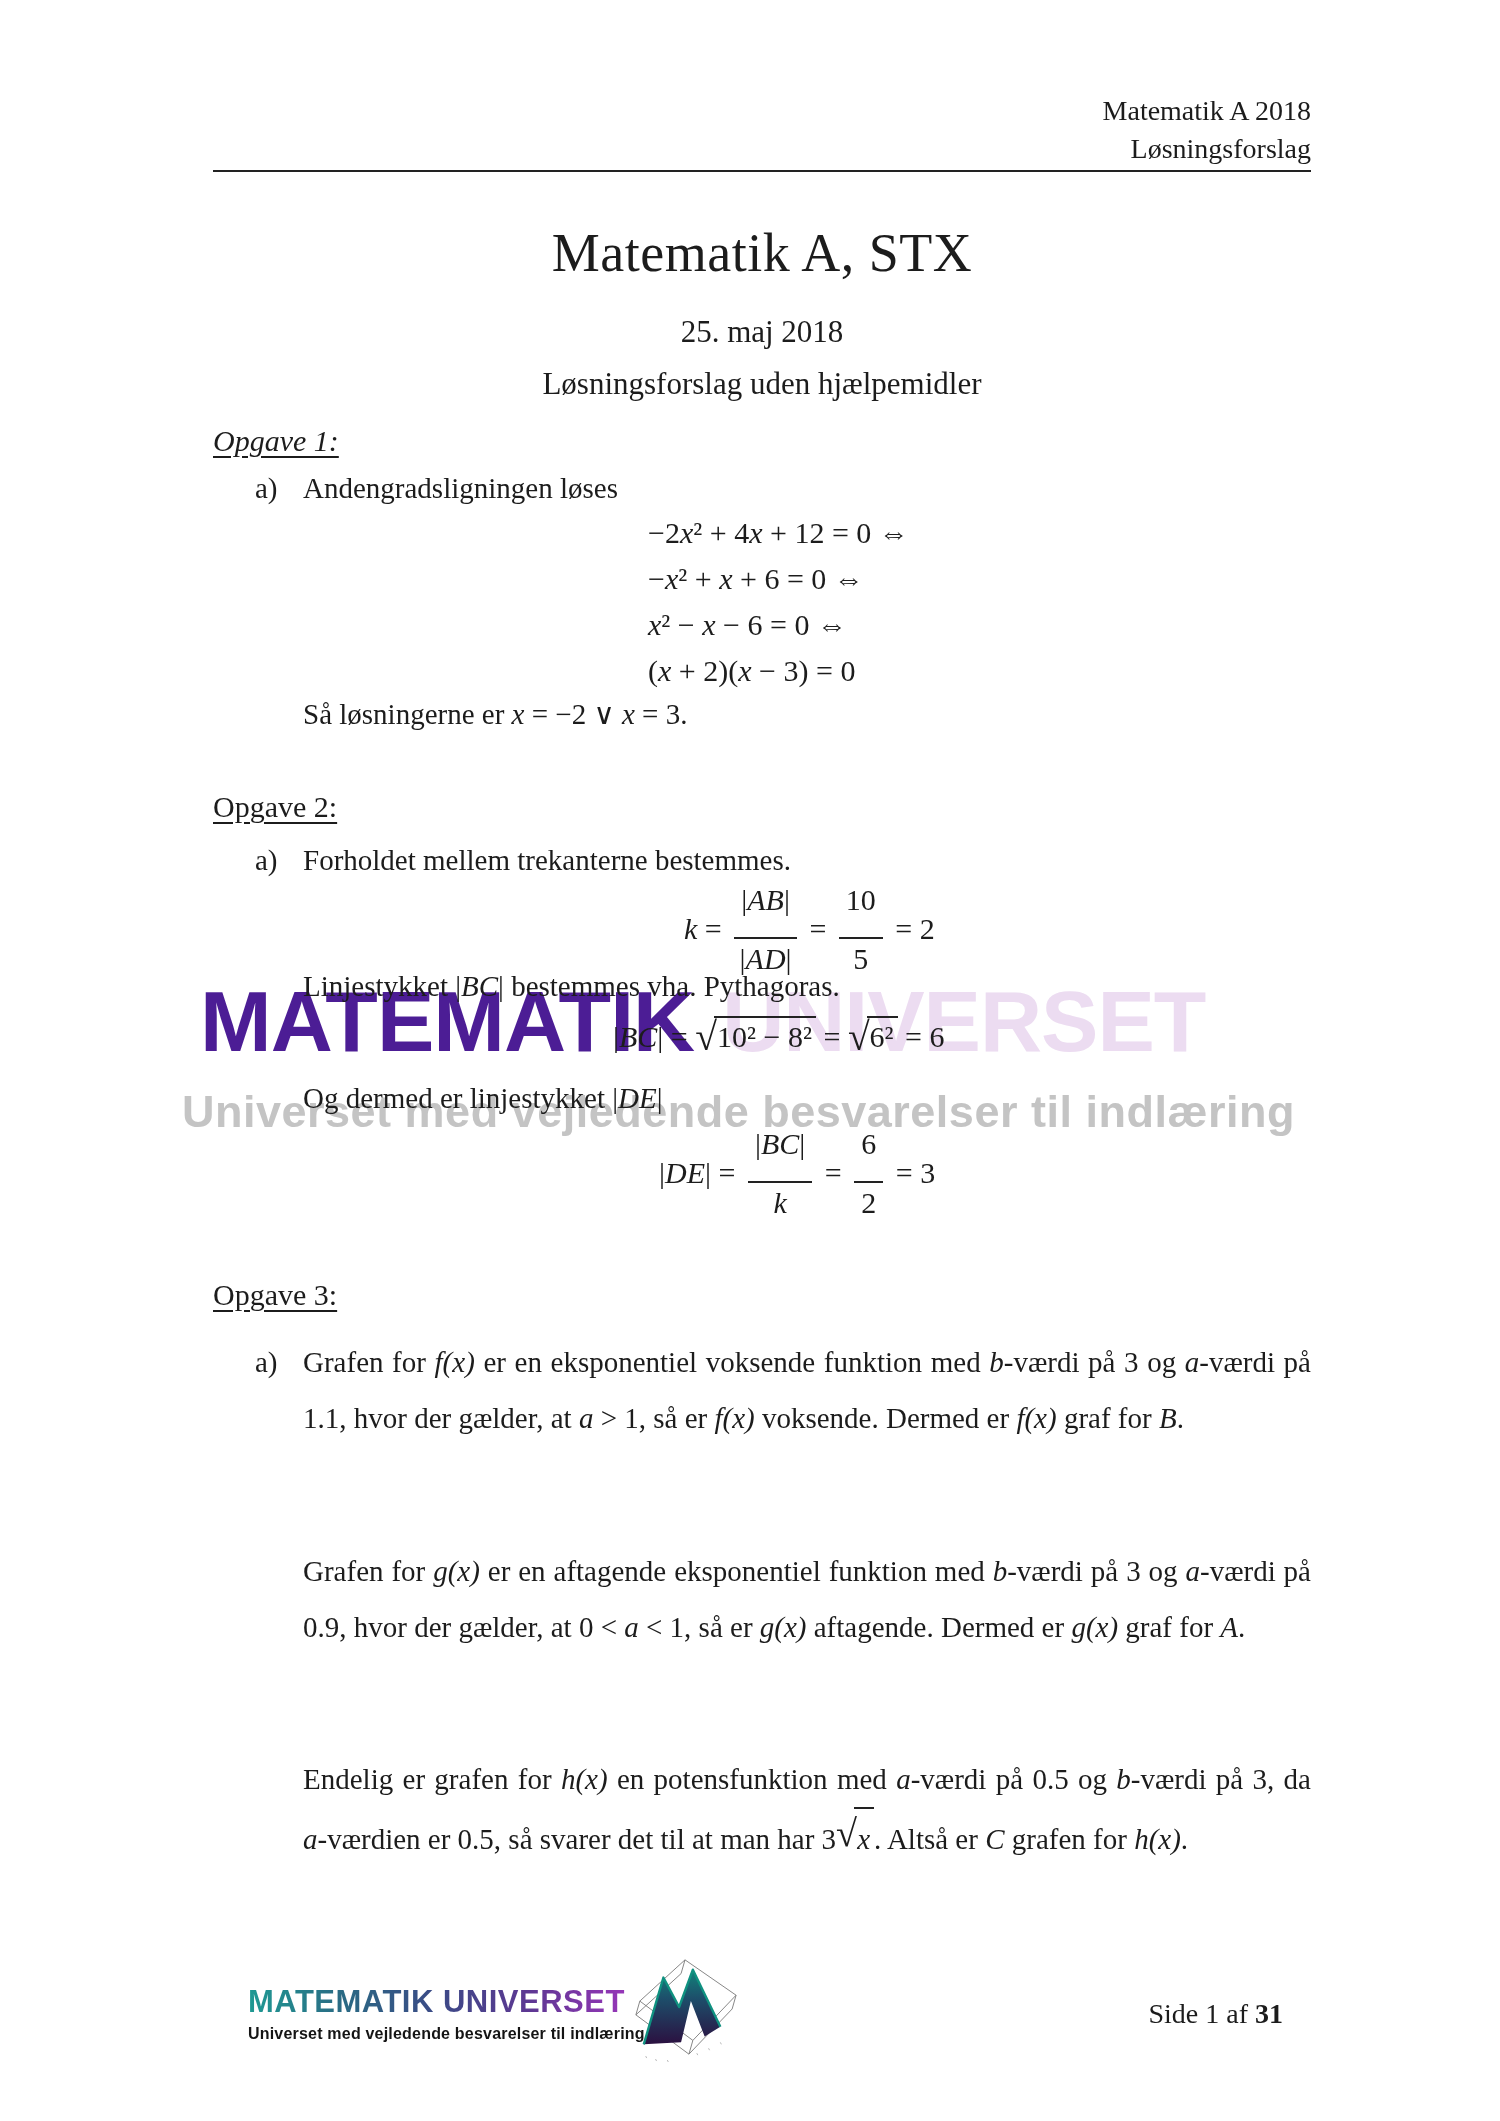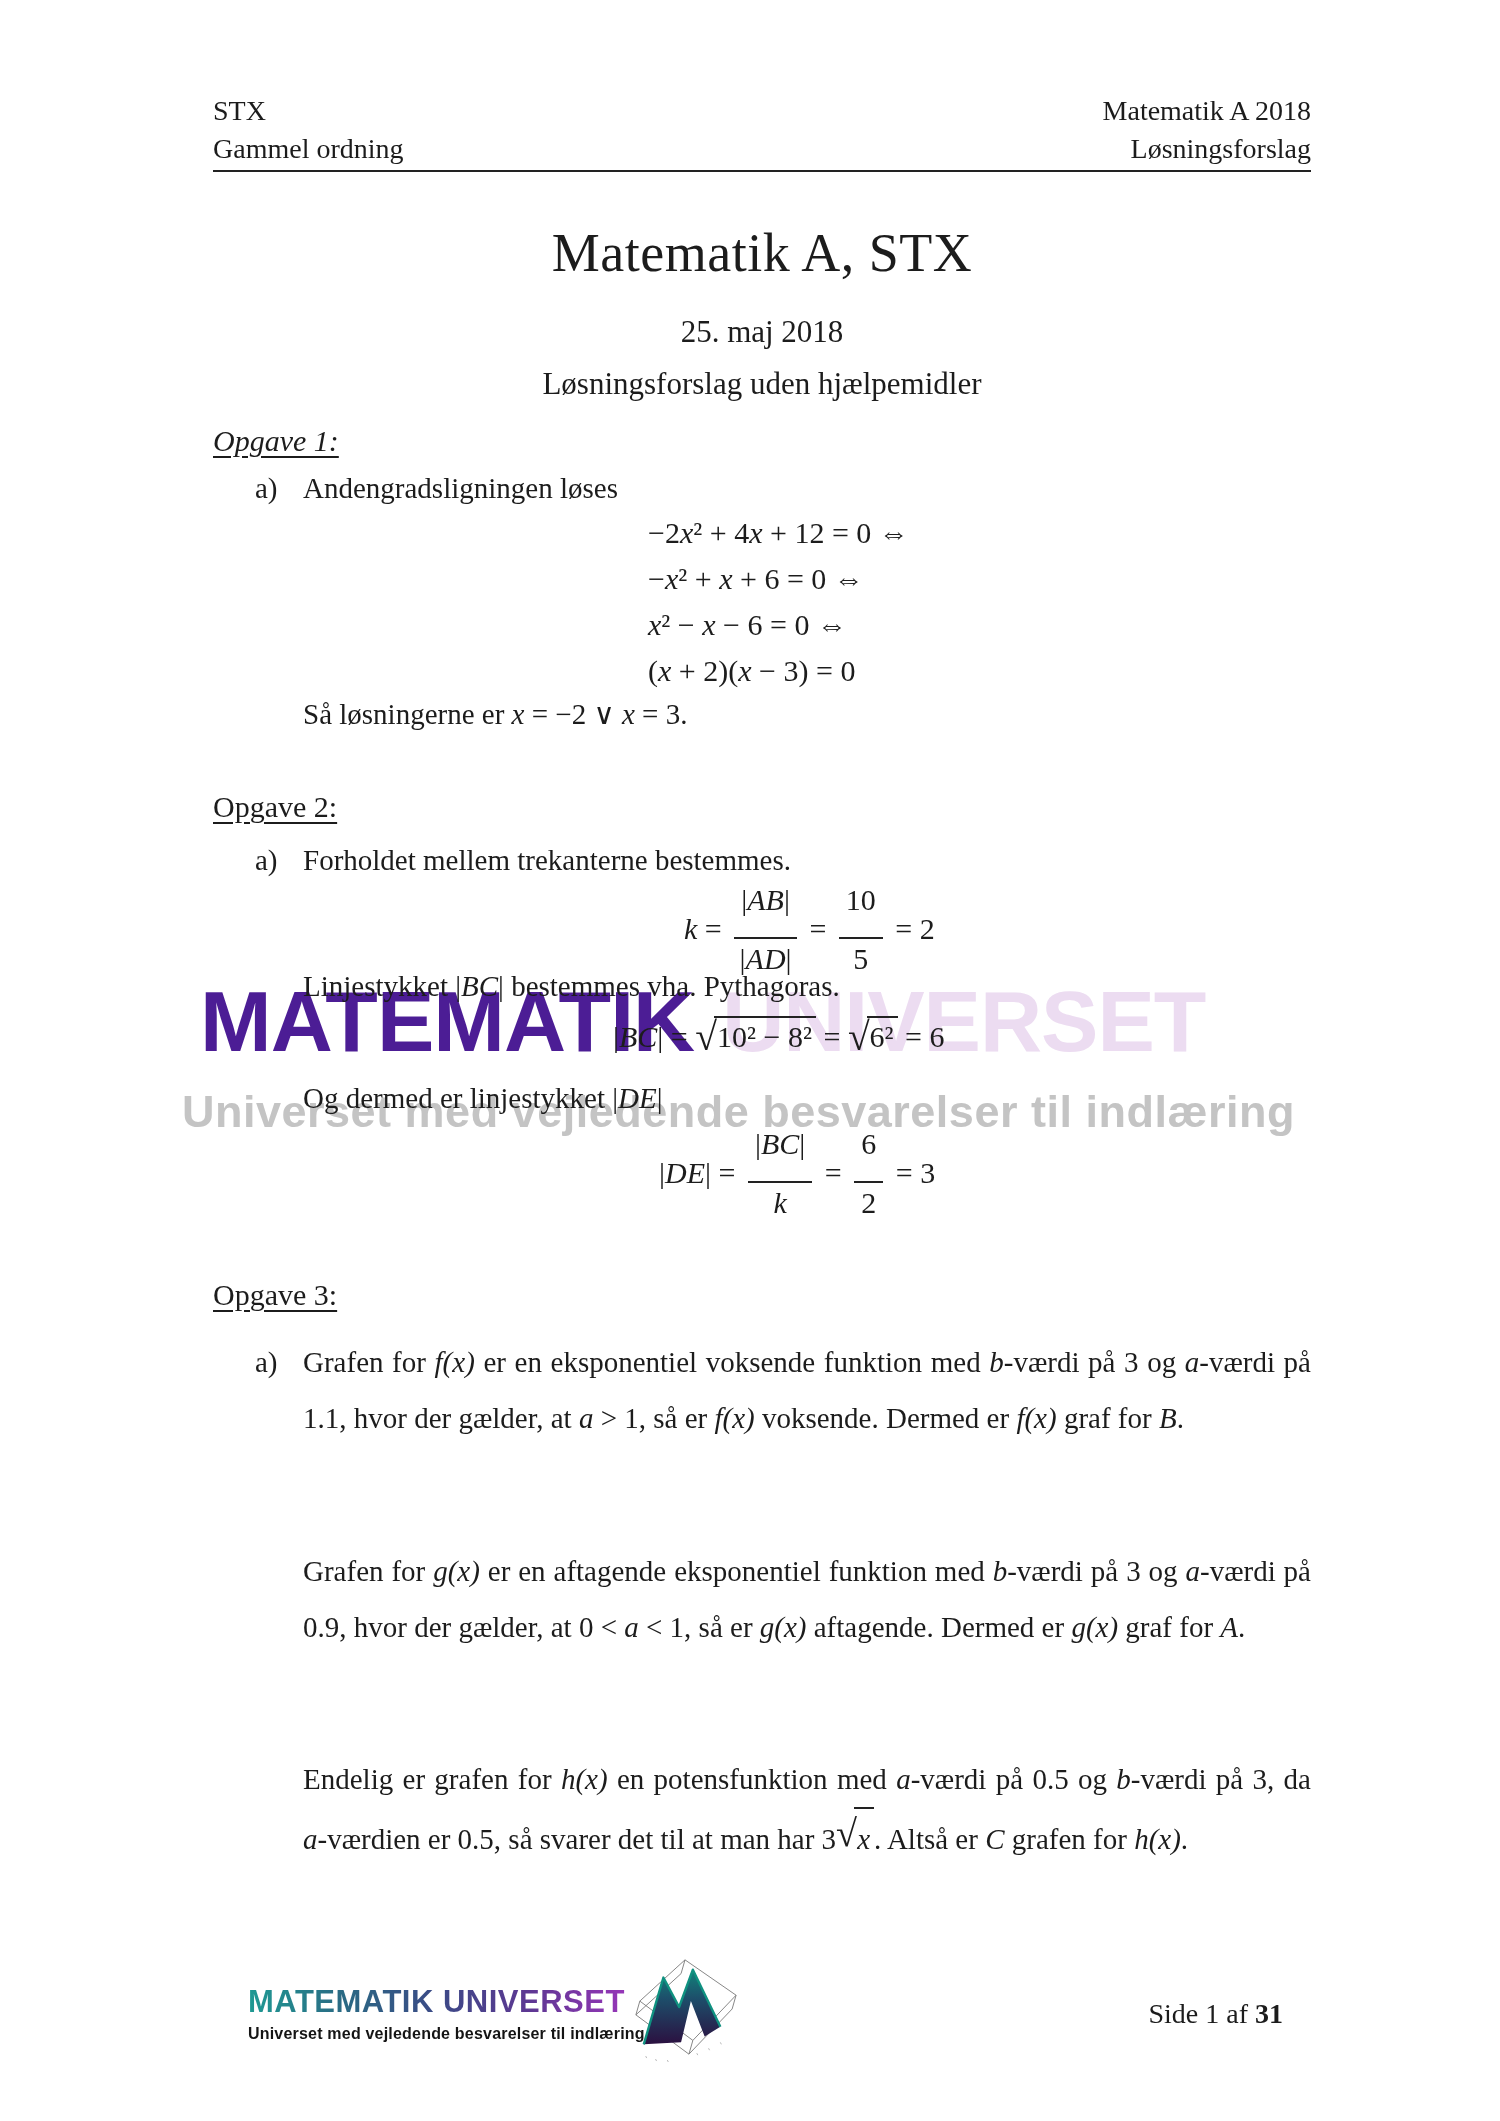--- a/index.html
+++ b/index.html
@@ -38,24 +38,20 @@
 </head>
 <body>
 
 <div id="page">
 
   <div class="abs wm1" style="left:200px;top:972px;">
     <span id="wm-w1" style="color: #4c1d95;">MATEMATIK</span><span style="display:inline-block;width:28px;"></span><span id="wm-w2" style="color: rgb(236, 220, 241);">UNIVERSET</span>
   </div>
   <div class="abs wm2" id="wm-l2" style="left: 182px; top: 1086px; color: rgb(196, 196, 196);">Universet med vejledende besvarelser til indlæring</div>
 
-  <div class="abs hdr" style="left:213px;top:92px;">
-    <div>STX</div>
-    <div>Gammel ordning</div>
-  </div>
   <div class="abs hdr" style="right:189px;top:92px;text-align:right;">
     <div>Matematik A 2018</div>
     <div>Løsningsforslag</div>
   </div>
   <div class="abs rule" style="left:213px;top:170px;width:1098px;"></div>
 
   <div class="abs title" style="left:213px;top:222px;width:1098px;text-align:center;">Matematik A, STX</div>
   <div class="abs mid" style="left:213px;top:314px;width:1098px;text-align:center;">25. maj 2018</div>
   <div class="abs mid" style="left:213px;top:366px;width:1098px;text-align:center;">Løsningsforslag uden hjælpemidler</div>
 

